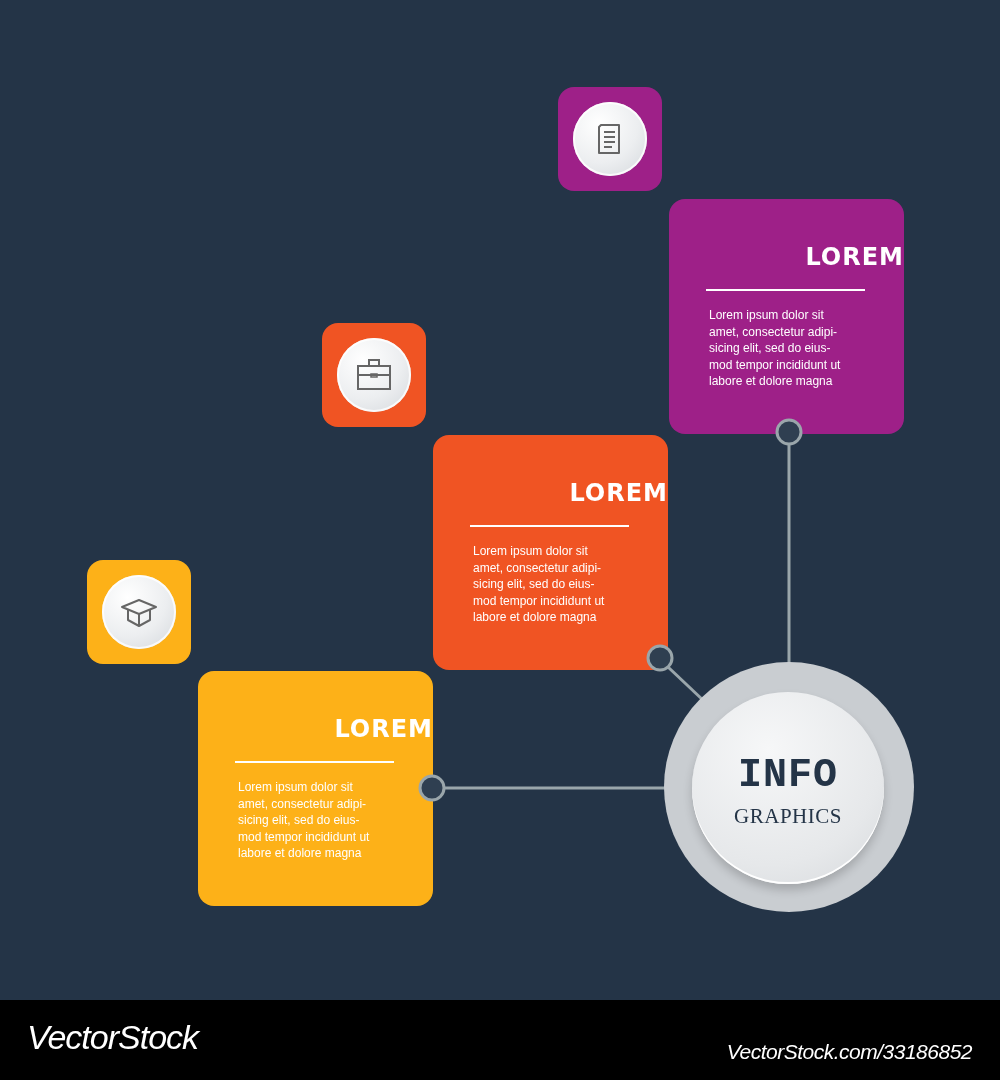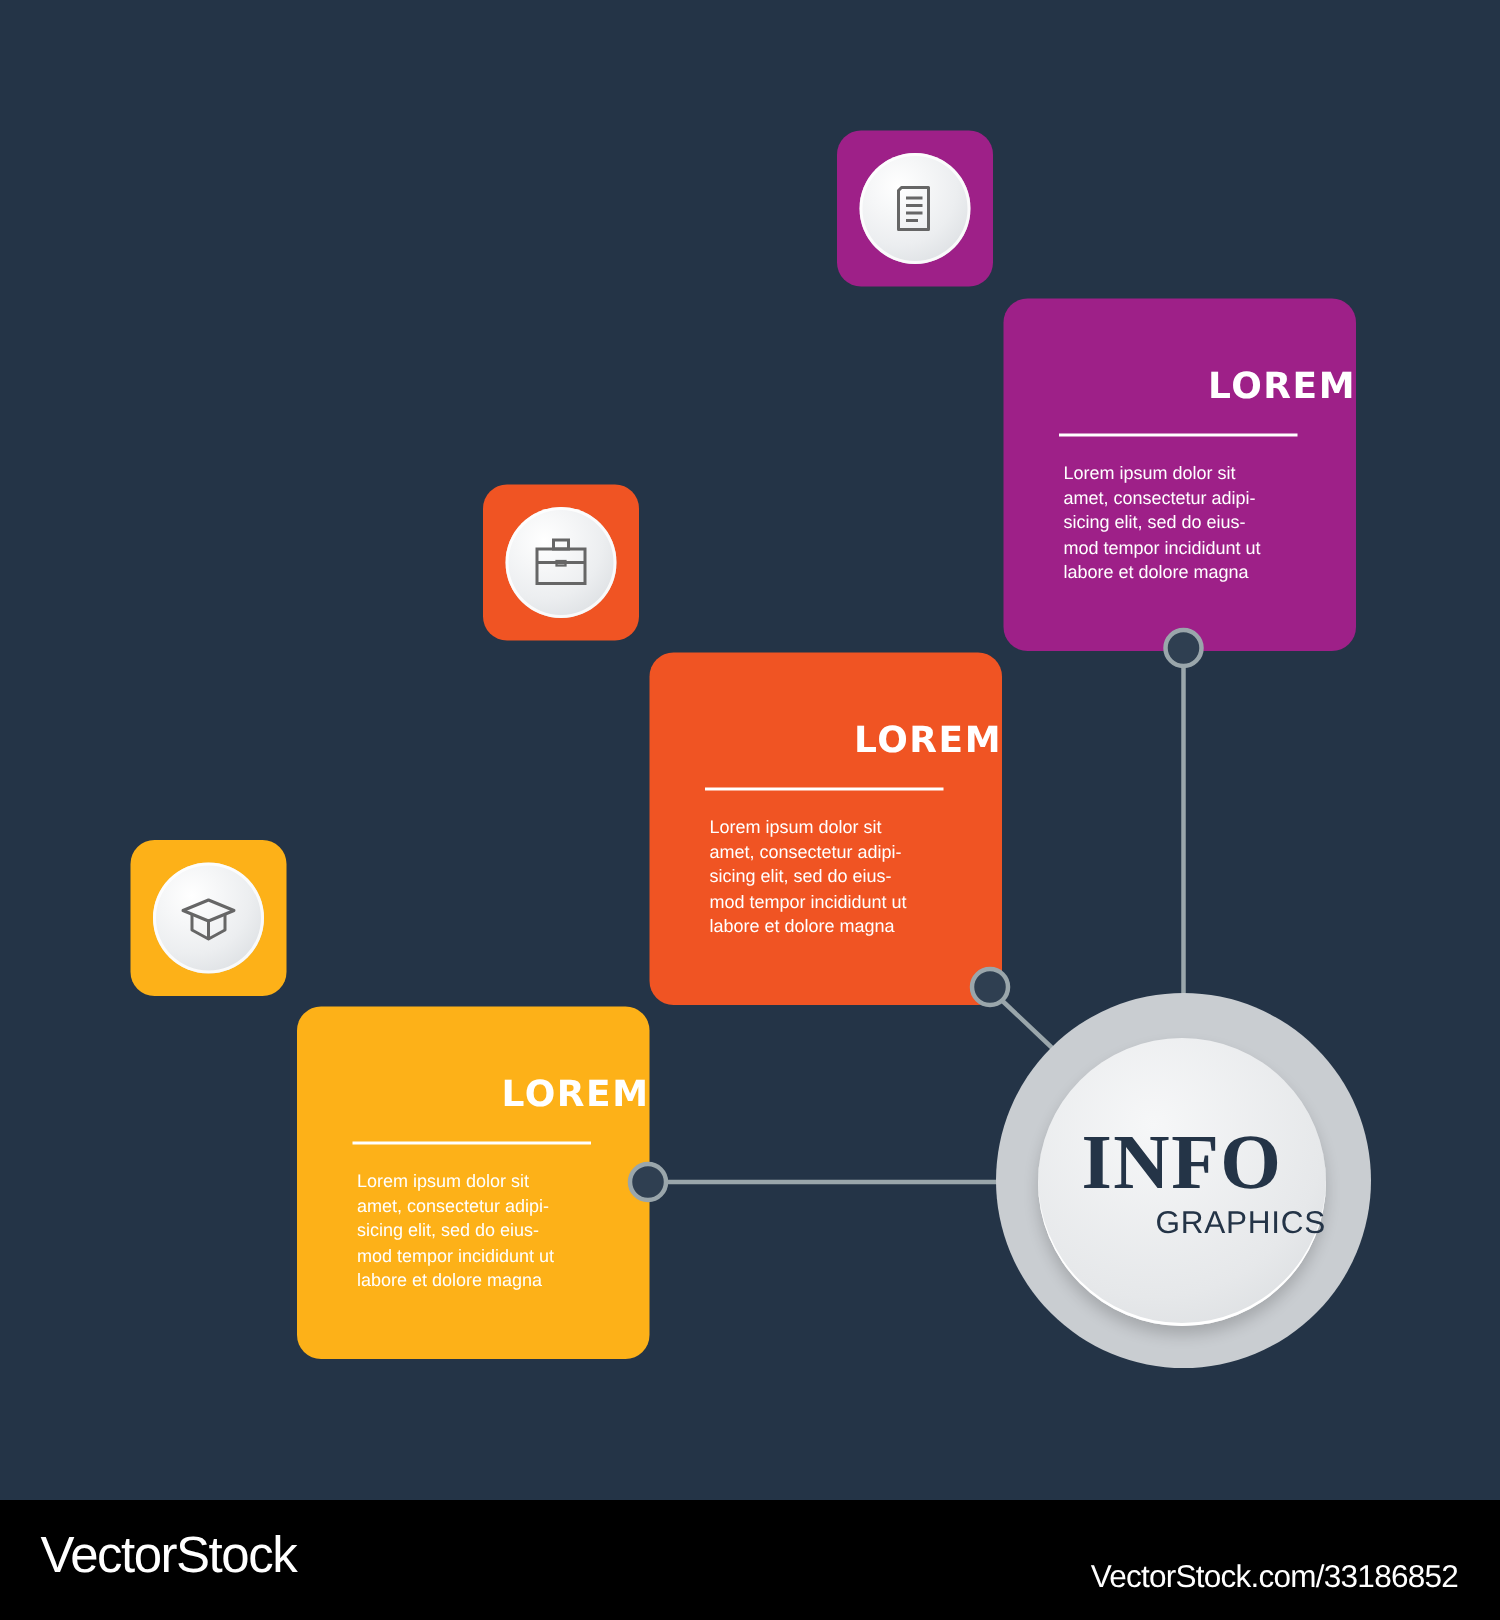--- a/index.html
+++ b/index.html
@@ -39,30 +39,31 @@
       position: absolute; left: 664px; top: 662px; width: 250px; height: 250px; border-radius: 50%;
       background: #c9cdd1;
     }
     .hub-inner {
       position: absolute; left: 692px; top: 692px; width: 192px; height: 192px; border-radius: 50%;
       background: radial-gradient(circle at 40% 30%, #f6f7f8 0%, #e6e8ea 65%, #d6d9dc 100%);
       box-shadow: 0 6px 10px rgba(0,0,0,0.18), 0 -2px 0 #ffffff inset;
     }
     .hub-title {
       position: absolute; left: 692px; width: 192px; top: 752px; text-align: center;
-      font-family: Liberation Serif, serif; font-weight: bold; font-size: 52px; color: #243447;
+      font-family: Liberation Mono, monospace; font-weight: bold; font-size: 40px; color: #243447;
       letter-spacing: 1px; line-height: 48px;
     }
     .hub-sub {
-      position: absolute; left: 692px; width: 192px; top: 804px; text-align: right;
-      font-family: Liberation Sans, sans-serif; font-size: 21px; color: #243447; letter-spacing: 0.5px;
+      position: absolute; left: 692px; width: 192px; top: 804px; text-align: center;
+      font-family: Liberation Serif, serif; font-size: 21px; color: #243447; letter-spacing: 0.5px;
     }
     .footer {
       position: absolute; left: 0; top: 1000px; width: 1000px; height: 80px; background: #000;
       color: #fff;
+      font-style: italic;
     }
     .footer .brand {
       position: absolute; left: 27px; top: 18px; font-family: "Liberation Sans", sans-serif;
       font-size: 34px; letter-spacing: -1px;
     }
     .footer .url {
       position: absolute; right: 28px; top: 40px; font-family: "Liberation Sans", sans-serif;
       font-size: 21px; letter-spacing: -0.5px;
     }
   </style>

